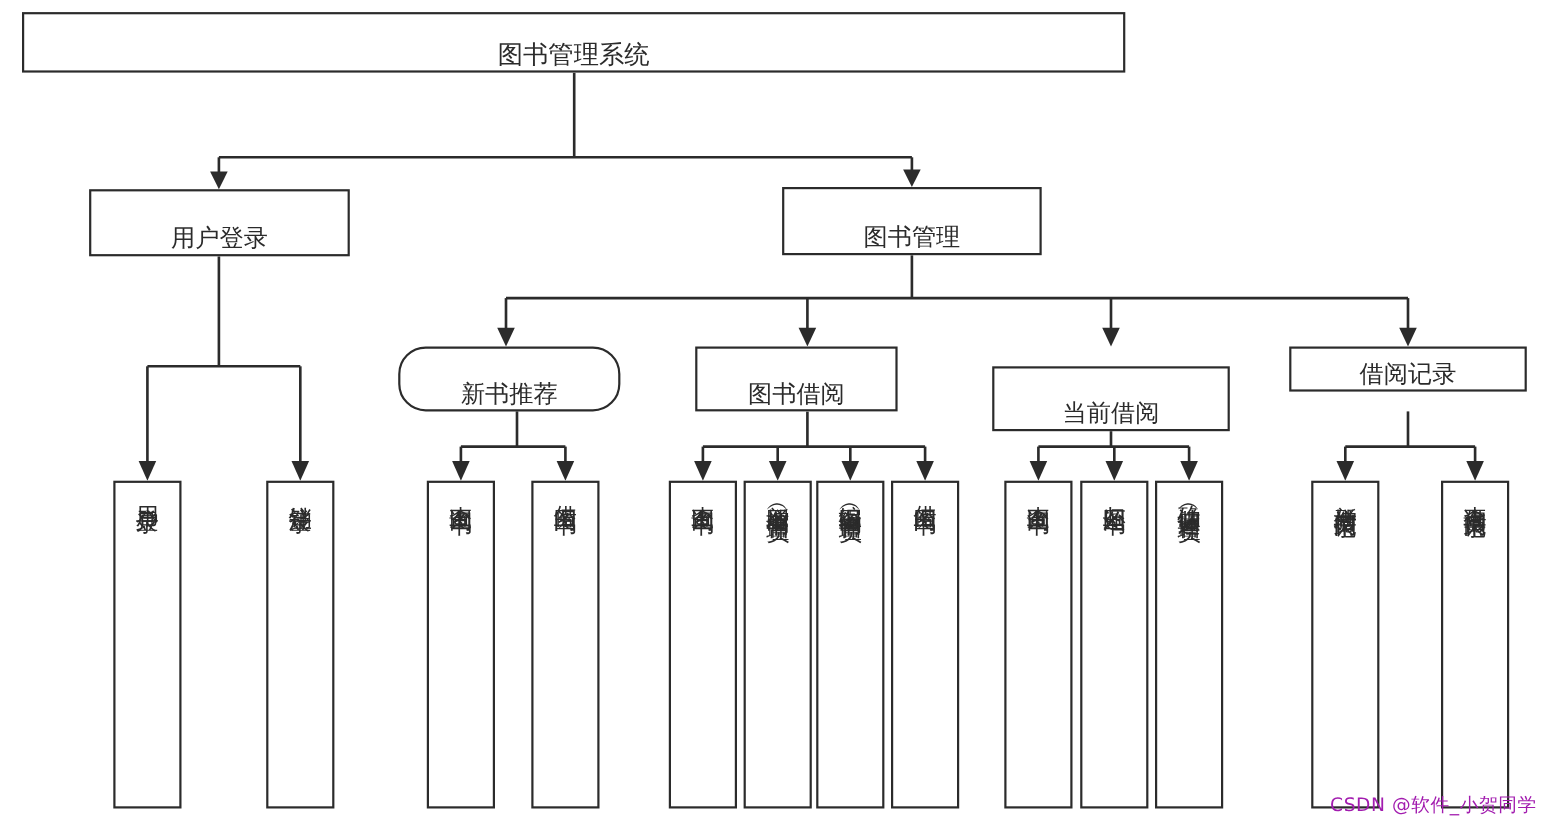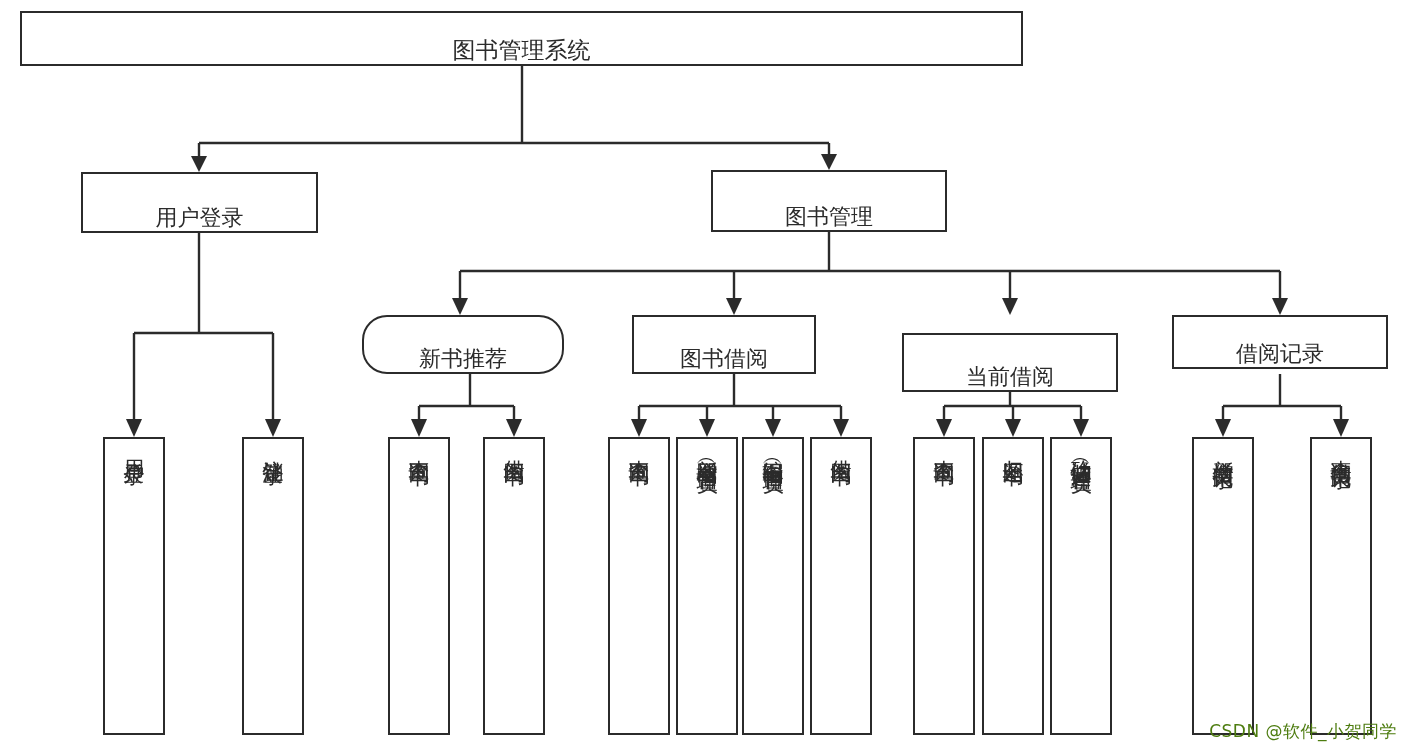--- a/index.html
+++ b/index.html
@@ -74,21 +74,21 @@
     line-height: 1.05;
     letter-spacing: 2px;
     white-space: nowrap;
   }
   
   #watermark {
     position: absolute;
     right: 8px;
     bottom: 4px;
     font-size: 17px;
-    color: #4d7c0f;
+    color: #a21caf;
     white-space: nowrap;
     letter-spacing: 0.5px;
   }
 </style>
 </head>
 <body>
 
 <div id="diagram-canvas">
 
   <svg id="connector-layer" viewBox="0 0 1405 747" width="1405" height="747">
@@ -166,21 +166,21 @@
 
   <div class="node level-2" style="left:362px; top:315px; width:202px; height:59px;border-radius:25px;">
     <span class="node-label">新书推荐</span>
   </div>
   <div class="node level-2" style="left:632px; top:315px; width:184px; height:59px;">
     <span class="node-label">图书借阅</span>
   </div>
   <div class="node level-2" style="left:902px; top:315px; width:216px; height:59px;margin-top:18px;">
     <span class="node-label">当前借阅</span>
   </div>
-  <div class="node level-2" style="left:1172px; top:315px; width:216px; height:54px;">
+  <div class="node level-2" style="left:1172px; top:315px; width:216px; height:41px;">
     <span class="node-label">借阅记录</span>
   </div>
 
   <div class="node leaf" style="left:103px; top:437px; width:62px; height:298px;">
     <span class="node-label">用户登录</span>
   </div>
   <div class="node leaf" style="left:242px; top:437px; width:62px; height:298px;">
     <span class="node-label">注销登录</span>
   </div>
 

